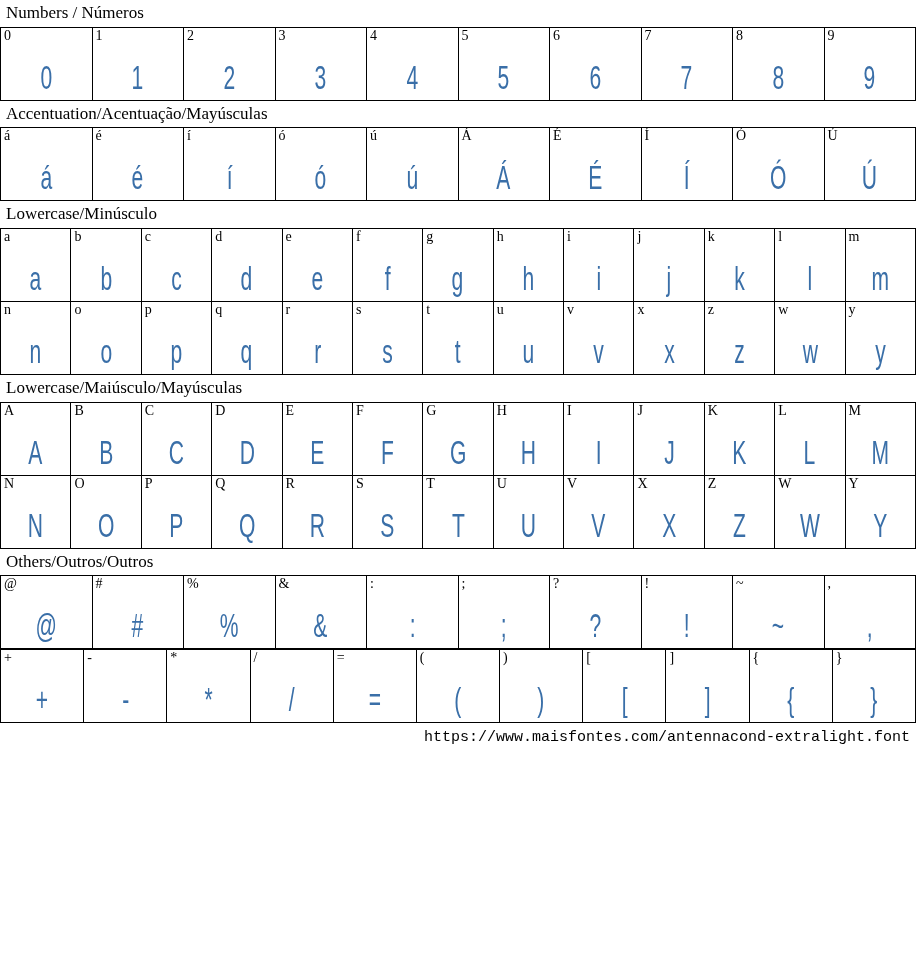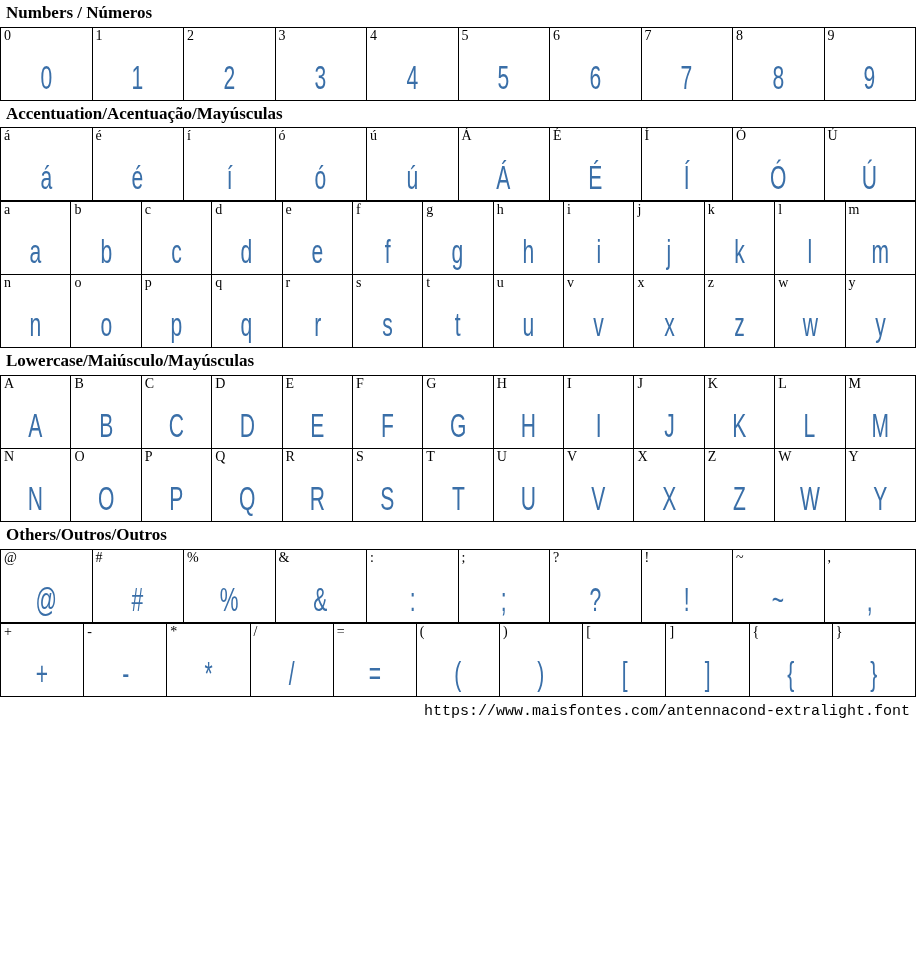--- a/index.html
+++ b/index.html
@@ -14,21 +14,21 @@
     color: #000000;
     position: relative;
     overflow: hidden;
   }
   .page {
     width: 916px;
     box-sizing: border-box;
   }
   .section-title {
     font-family: "Liberation Serif", serif;
-    font-weight: bold;
+    font-weight: normal;
     font-size: 17px;
     line-height: 1.1;
     padding: 4px 0 4px 6px;
     color: #000000;
   }
   table.glyphs {
     border-collapse: collapse;
     width: 916px;
     table-layout: fixed;
   }
@@ -215,20 +215,21 @@
       <td>
             <div class="cell">
               <div class="label">Ú</div>
               <div class="glyph"><span>Ú</span></div>
             </div>
           </td>
     </tr>
   </tbody>
     </table>
 
+  <div class="section-title">Lowercase/Minúsculo</div>
   <table class="glyphs">
     <tbody>
         <tr>
       <td>
             <div class="cell">
               <div class="label">a</div>
               <div class="glyph"><span>a</span></div>
             </div>
           </td>
       <td>

